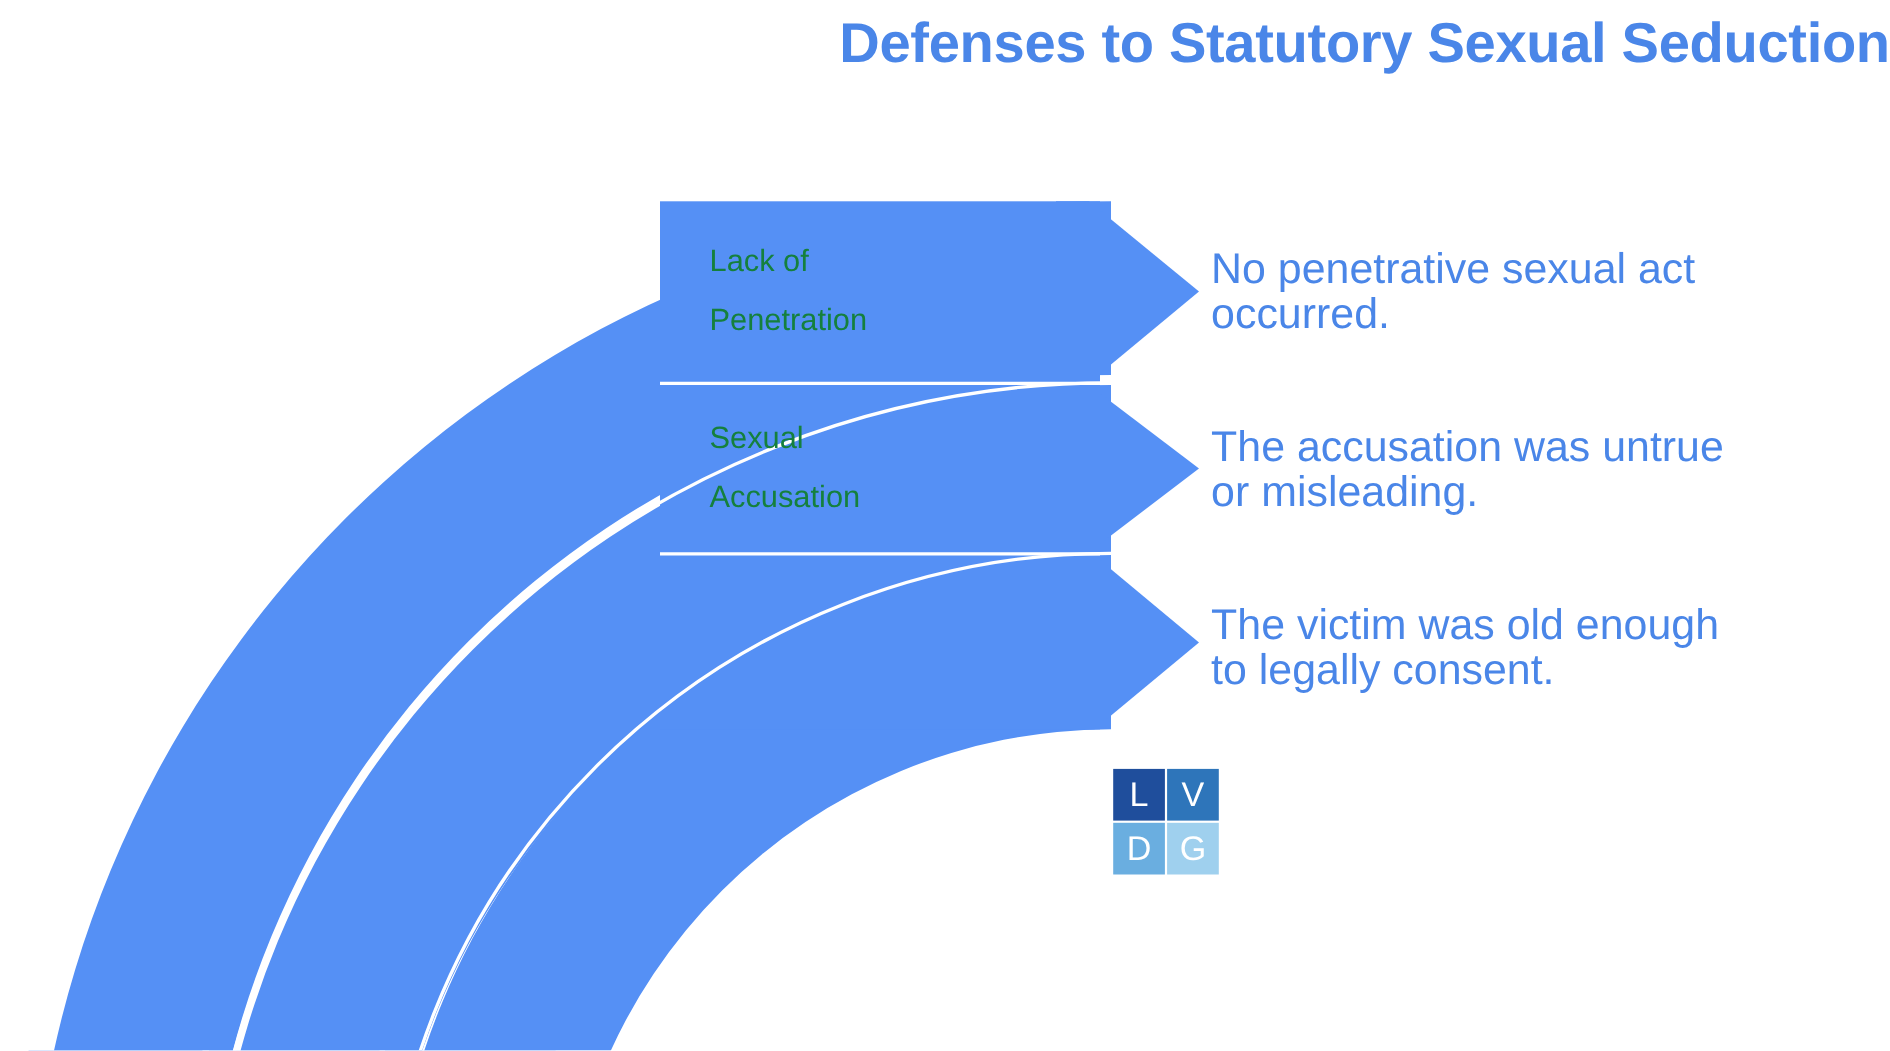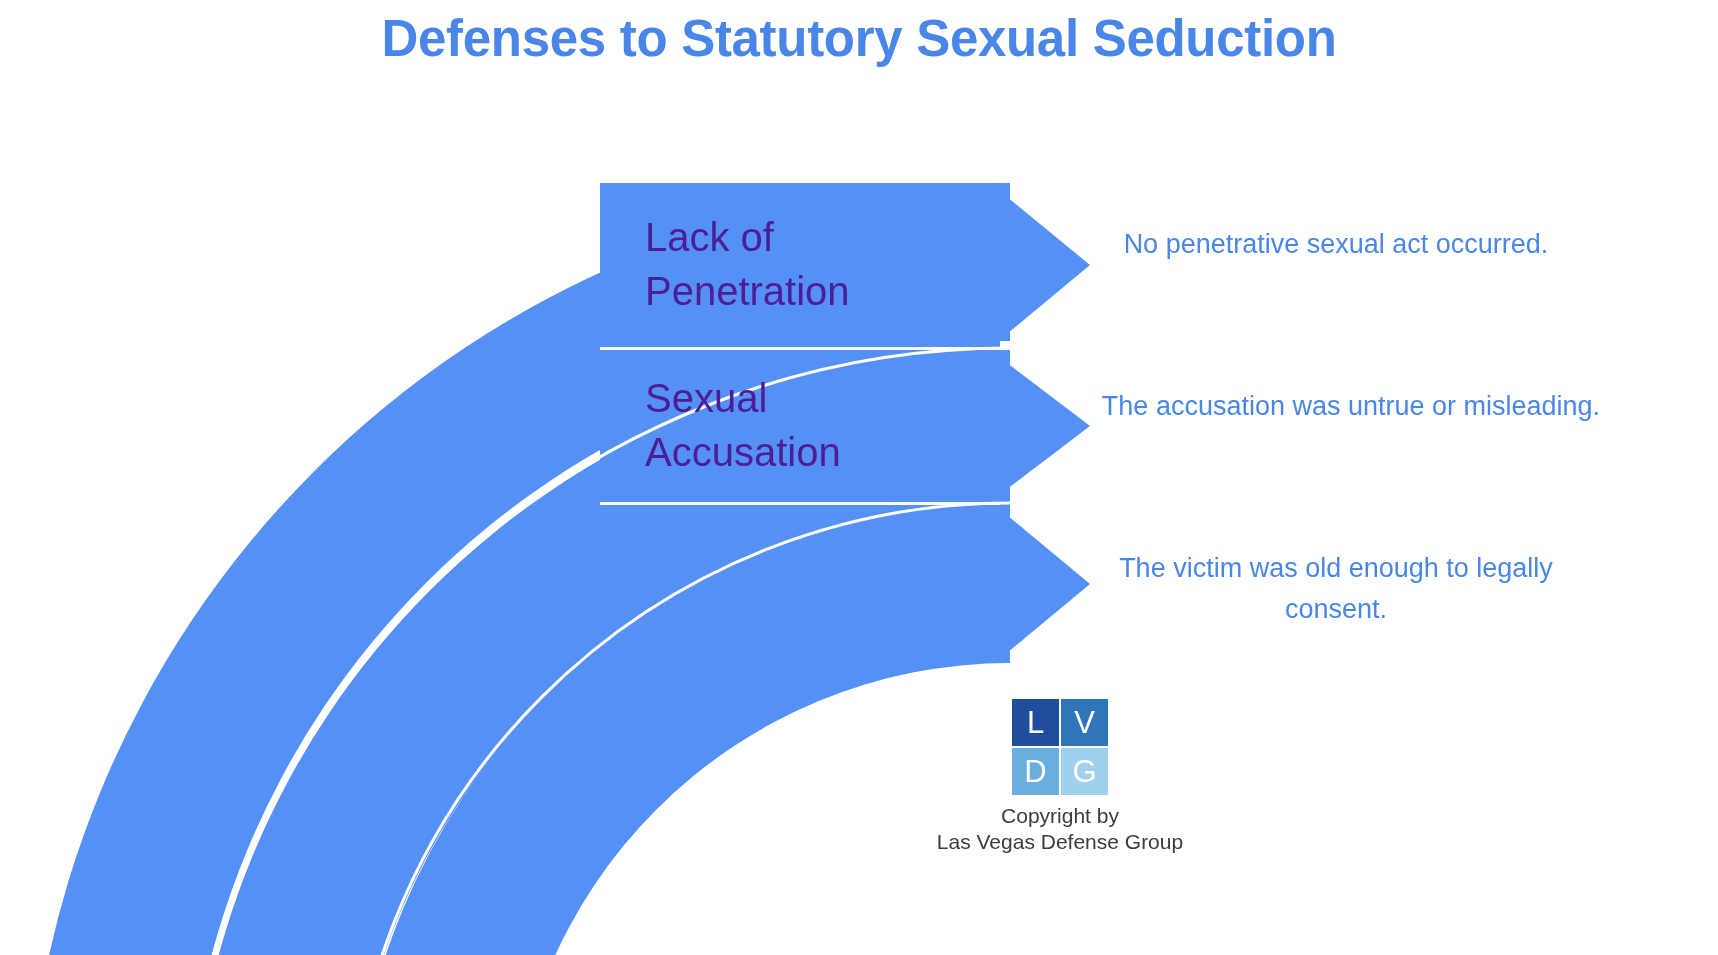--- a/index.html
+++ b/index.html
@@ -22,59 +22,59 @@
     width: 1718px;
     height: 955px;
   }
 
   
   .title {
     position: absolute;
     left: 0;
     top: 8px;
     width: 1718px;
-    text-align: center;
+    text-align: right;
     font-size: 51px;
     font-weight: bold;
     color: #4A86E8;
     letter-spacing: -0.3px;
     line-height: 62px;
     white-space: nowrap;
   }
 
   
   #arcs {
     position: absolute;
     left: 0;
     top: 0;
     width: 1718px;
     height: 955px;
   }
 
   
   .band-label {
     position: absolute;
-    color: #4c1d95;
-    font-size: 40px;
+    color: #15803d;
+    font-size: 28px;
     line-height: 54px;
     font-weight: normal;
     white-space: pre-line;
     text-align: left;
   }
   #band-label-0 { left: 645px; top: 210px; width: 400px; }
   #band-label-1 { left: 645px; top: 371px; width: 400px; }
   #band-label-2 { left: 645px; top: 560px; width: 430px; }
 
   
   .desc {
     position: absolute;
     color: #4A86E8;
-    font-size: 27px;
+    font-size: 39px;
     line-height: 41px;
-    text-align: center;
+    text-align: left;
   }
   #desc-0 { left: 1101px; top: 224px; width: 470px; }
   #desc-1 { left: 1101px; top: 386px; width: 500px; }
   #desc-2 { left: 1101px; top: 548px; width: 470px; }
 
   
   #logo-block {
     position: absolute;
     left: 935px;
     top: 699px;
@@ -240,17 +240,15 @@
   <div class="desc" id="desc-1">The accusation was untrue or misleading.</div>
   <div class="desc" id="desc-2">The victim was old enough to legally consent.</div>
 
   <div id="logo-block">
     <div class="logo-grid">
       <div class="logo-cell lc-l">L</div>
       <div class="logo-cell lc-v">V</div>
       <div class="logo-cell lc-d">D</div>
       <div class="logo-cell lc-g">G</div>
     </div>
-    <div class="copyright">Copyright by
-Las Vegas Defense Group</div>
   </div>
 
 </div>
 
 </body></html>

